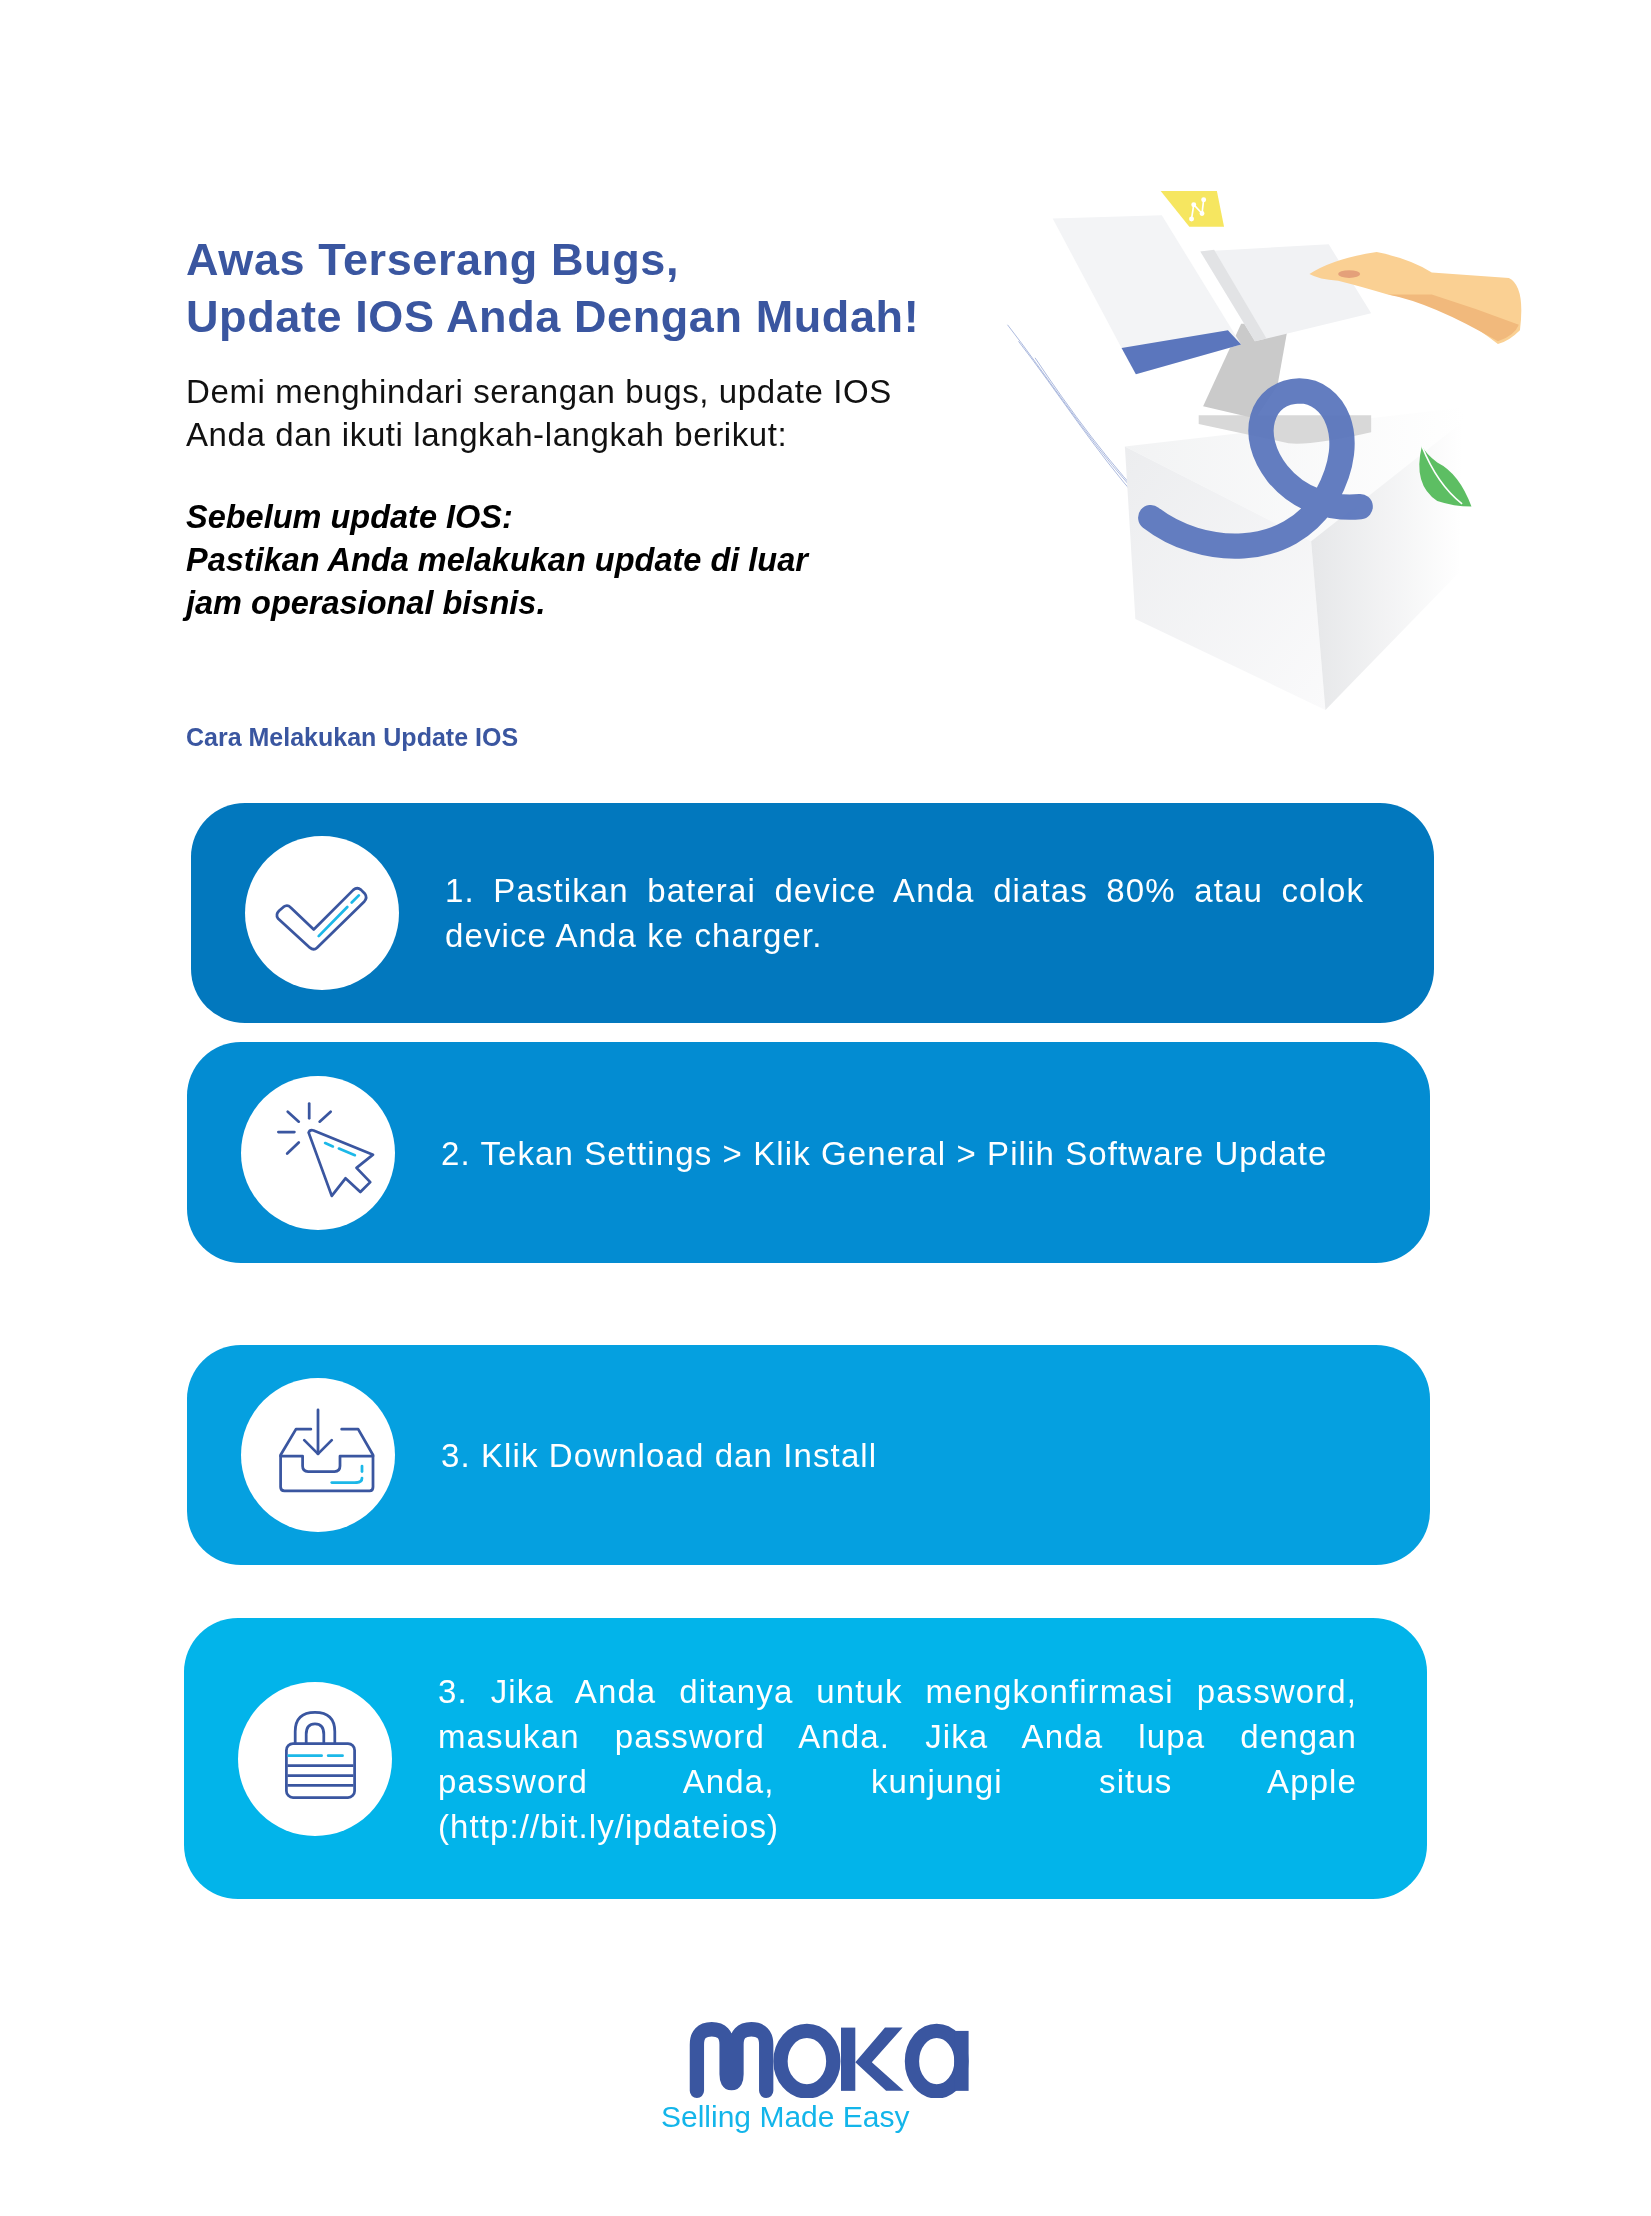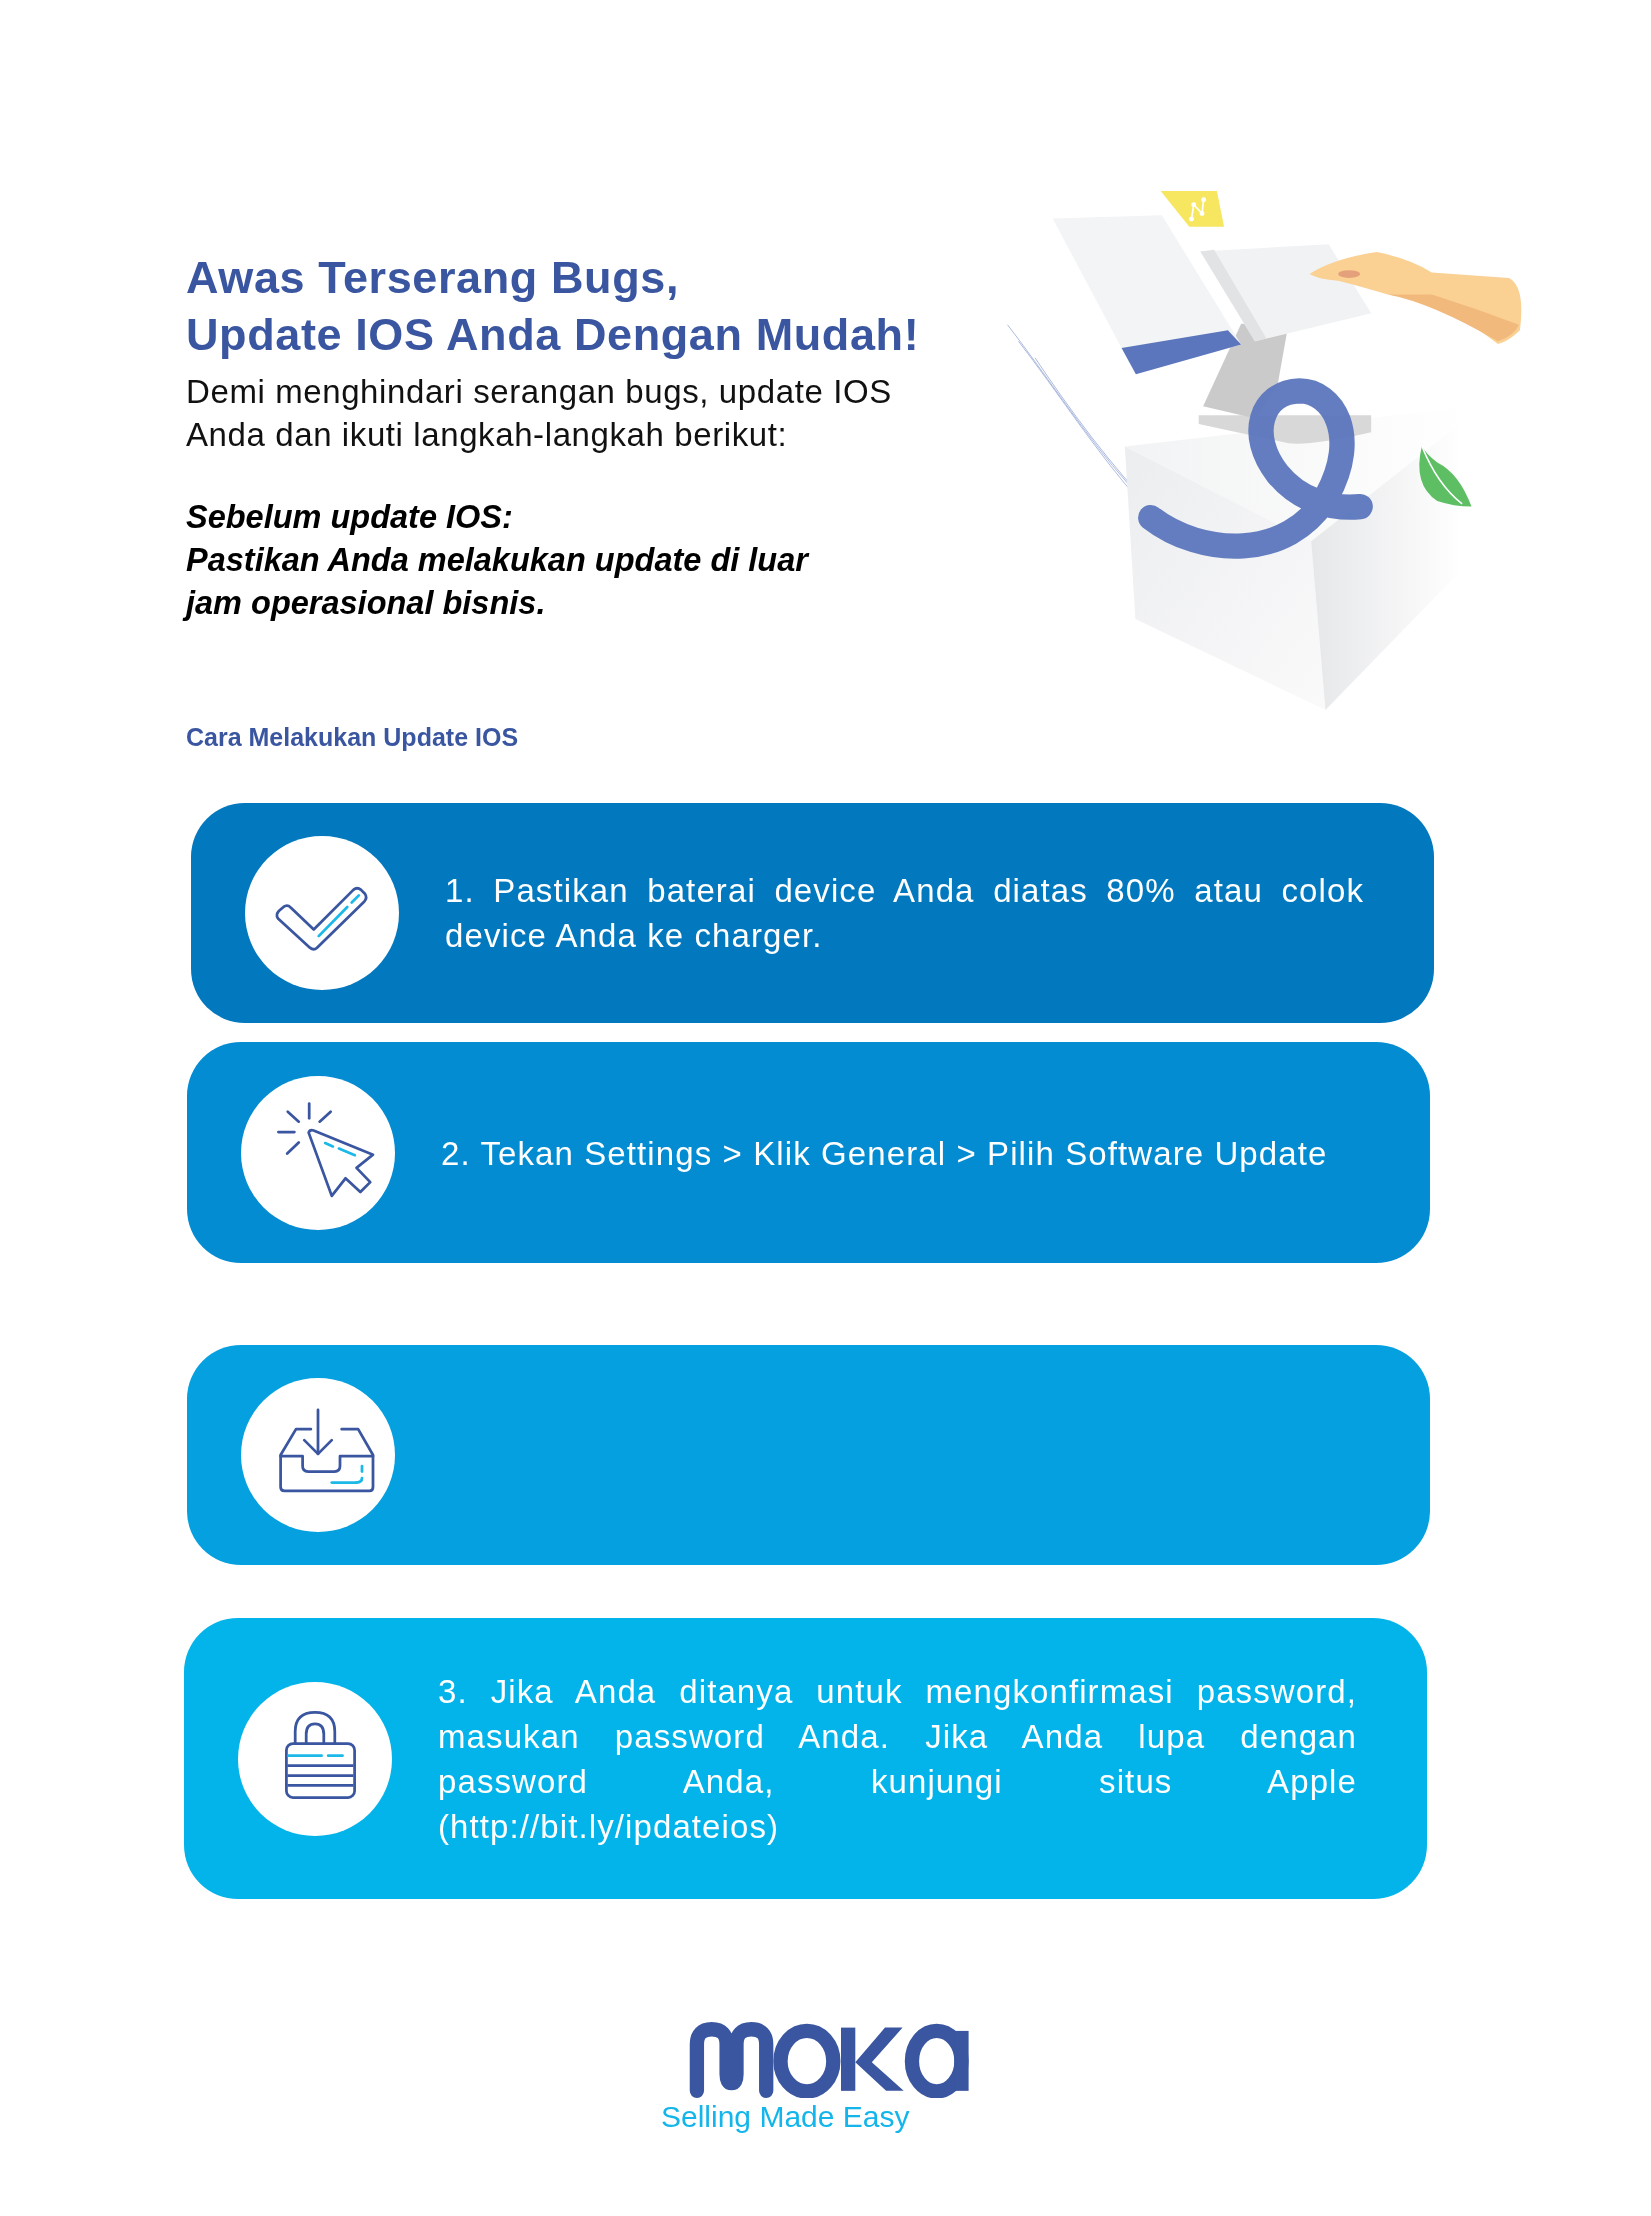--- a/index.html
+++ b/index.html
@@ -1,19 +1,19 @@
 <!DOCTYPE html>
 <html style="font-size:8.8px"><head>
 <meta charset="utf-8">
 <style>
   html, body { margin: 0; padding: 0; background: #ffffff; }
   body { width: 1652px; height: 2216px; position: relative; overflow: hidden; font-family: "Liberation Sans", "DejaVu Sans", sans-serif; }
   .abs { position: absolute; }
 
-  .title { left: 186px; top: 231px; width: 881px; color: #3A56A0; font-weight: bold; font-size: 45px; line-height: 57px; letter-spacing: 0.6px; margin-top: 18px; }
+  .title { left: 186px; top: 231px; width: 881px; color: #3A56A0; font-weight: bold; font-size: 45px; line-height: 57px; letter-spacing: 0.6px; }
   .title .line { display: block; white-space: nowrap; }
 
   .intro { left: 186px; top: 370px; width: 859px; color: #111111; font-size: 33px; line-height: 43px; letter-spacing: 0.6px; }
   .intro .line { display: block; white-space: nowrap; }
 
   .notice { left: 186px; top: 496px; width: 826px; color: #000000; font-weight: bold; font-size: 32.5px; line-height: 43px; font-style: italic; }
   .notice .line { display: block; white-space: nowrap; }
 
   .section-heading { left: 186px; top: 704px; color: #3A56A0; font-weight: bold; font-size: 25px; line-height: 39px; white-space: nowrap; margin-top: 14px; }
 
@@ -145,20 +145,21 @@
         <line x1="140" y1="58" x2="140" y2="138"></line>
         <polyline points="115,113 140,138 165,113"></polyline>
         <path d="M127 93 L 100 93 L 72 140 L 72 198 Q 72 205 79 205 L 234 205 Q 240 205 240 198 L 240 140 L 213 93 L 183 93"></path>
         <path d="M72 142 L 112 142 L 112 160 Q 112 170 122 170 L 170 170 Q 180 170 180 160 L 180 142 L 240 142"></path>
       </g>
       <line x1="165" y1="190" x2="210" y2="190" stroke="#1CB8E8" stroke-width="5" stroke-linecap="round"></line>
       <path d="M210 190 Q 220 190 220 182" stroke="#1CB8E8" stroke-width="5" fill="none" stroke-linecap="round"></path>
       <line x1="220" y1="160" x2="220" y2="170" stroke="#1CB8E8" stroke-width="5" stroke-linecap="round"></line>
     </svg>
   </div>
+  <div class="step-text">3. Klik Download dan Install</div>
 </div>
 
 <div class="card" style="left:184px; top:1618px; width:1243px; height:281px; background:#02B4EA;">
   <div class="circle">
     <svg viewBox="0 0 280 280">
       <g stroke="#3A56A0" stroke-width="5" fill="none" stroke-linejoin="round">
         <path d="M104 112 L 104 90 Q 104 55 140 55 Q 176 55 176 90 L 176 112"></path>
         <path d="M124 112 L 124 95 Q 124 76 140 76 Q 156 76 156 95 L 156 112"></path>
         <rect x="88" y="112" width="124" height="98" rx="12"></rect>
         <line x1="90" y1="152" x2="210" y2="152"></line>

